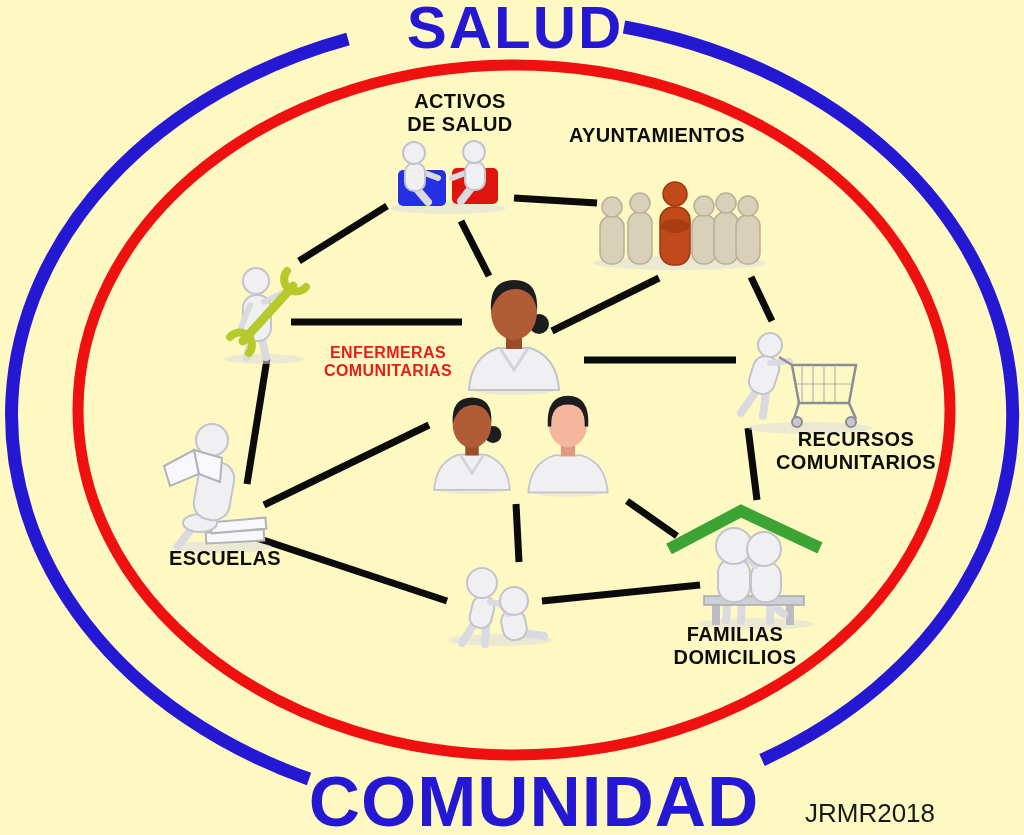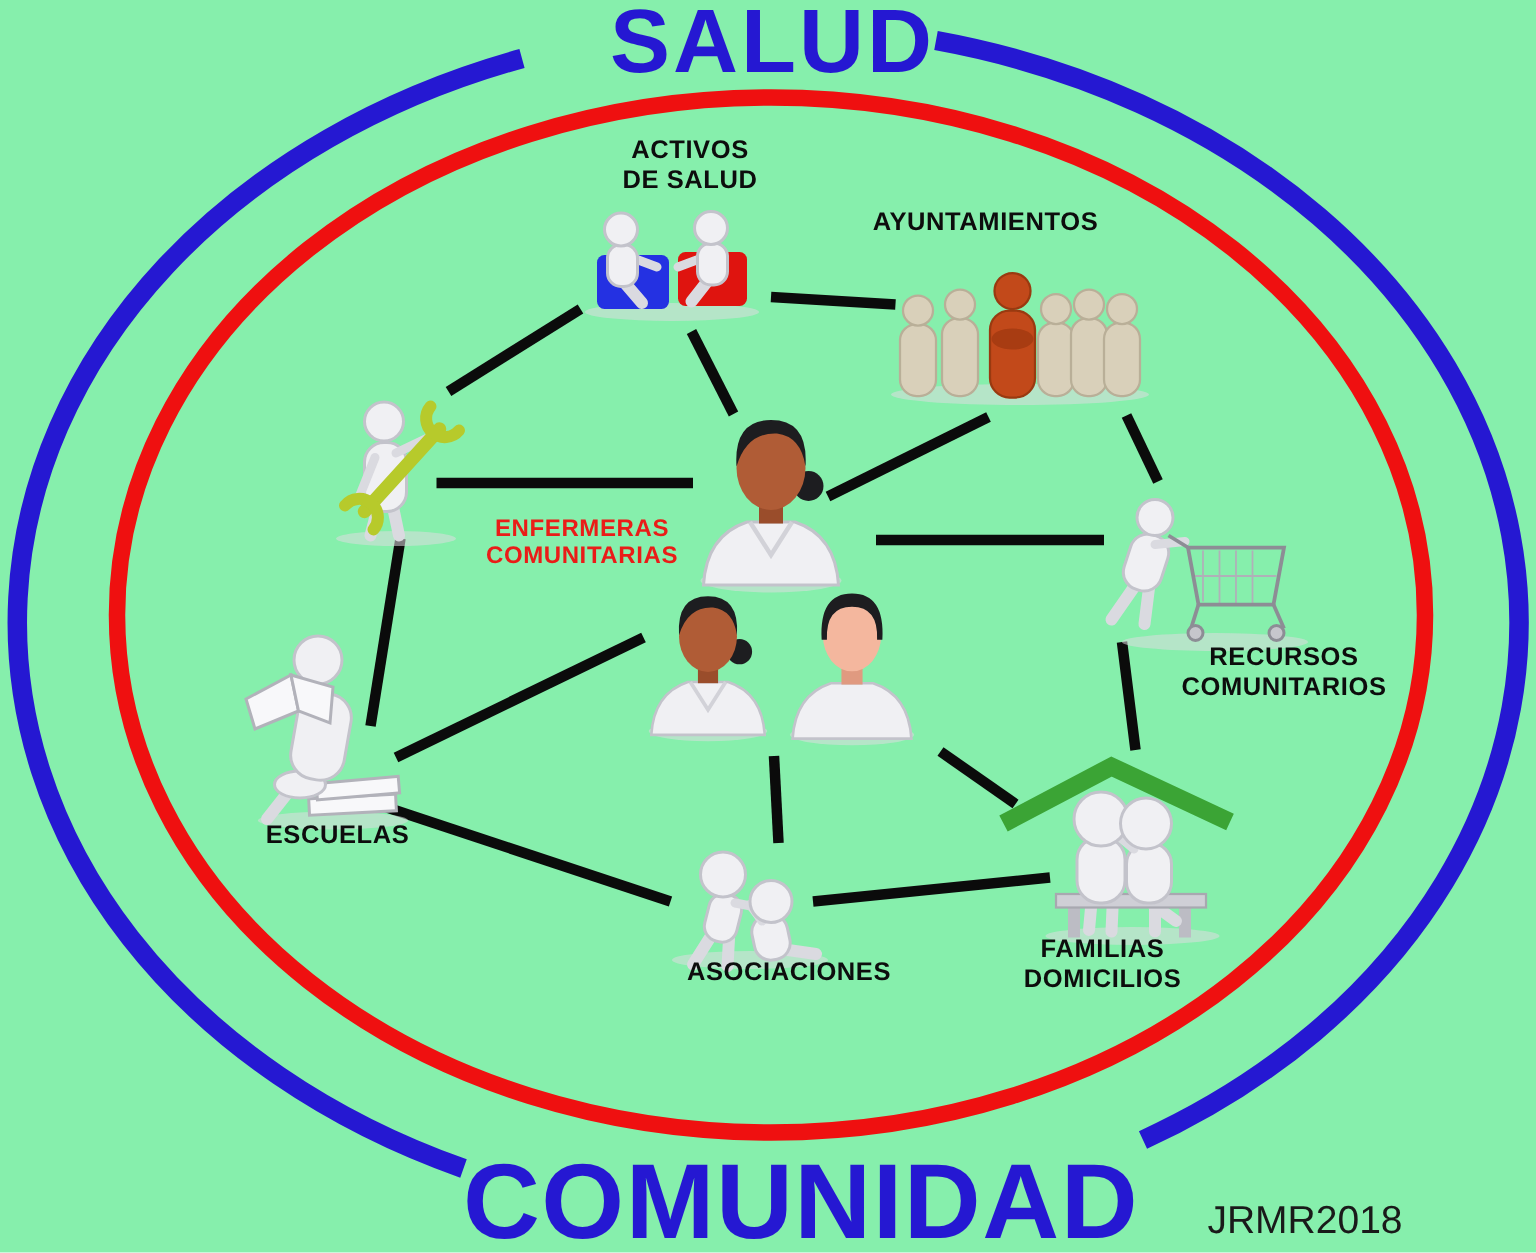--- a/index.html
+++ b/index.html
@@ -1,35 +1,35 @@
 <!DOCTYPE html>
 <html style="--outer-ring: #2518d2; --inner-ring: #ef1010; --center-label: #ea1c18; --connector: #0b0b0b; --label-black: #0d0d0d; --roof-green: #3ba435; --wrench-green: #b7ca2b; --crowd-beige: #d9d0ba; --crowd-leader-orange: #c2491a; --chair-blue: #2431e2; --chair-red: #df140f; --skin-dark: #b05c36; --skin-light: #f4b79e; --hair-black: #1d1d20; --figure-white: #f0f0f3; --figure-outline: #c3c3cb; --figure-limb: #dadae0;"><head>
 <meta charset="utf-8">
 <style>
   html,body{margin:0;padding:0;background:#fff;}
-  .stage{position:relative;width:1024px;height:835px;background:#86efac;overflow:hidden;
+  .stage{position:relative;width:1024px;height:835px;background:#fef9c3;overflow:hidden;
          font-family:"Liberation Sans",sans-serif;}
   .stage svg{position:absolute;left:0;top:0;}
   .blue-arc{fill:none;stroke:var(--outer-ring);stroke-width:13;stroke-linecap:butt;}
   .red-ring{fill:none;stroke:var(--inner-ring);stroke-width:11;}
   .edge{stroke:var(--connector);stroke-width:7;stroke-linecap:butt;}
   .figw{fill:var(--figure-white);stroke:var(--figure-outline);stroke-width:2;}
   .limb{stroke:var(--figure-limb);stroke-width:8;stroke-linecap:round;fill:none;}
   .thinlimb{stroke:var(--figure-limb);stroke-width:6;stroke-linecap:round;fill:none;}
   .beige{fill:var(--crowd-beige);stroke:#b9af98;stroke-width:1.5;}
   .orangefig{fill:var(--crowd-leader-orange);stroke:#993a10;stroke-width:1.5;}
   .hairc{fill:var(--hair-black);}
   .wrench{stroke:var(--wrench-green);fill:none;stroke-linecap:round;}
   .cart{stroke:#8d8d95;fill:none;stroke-width:2.5;}
   .cartgrid{stroke:#b0b0b8;fill:none;stroke-width:1.2;}
   .roof{stroke:var(--roof-green);fill:none;stroke-width:12;stroke-linejoin:miter;}
   .shadow{fill:#dcdce0;opacity:.55;}
   .book{fill:#f8f8fa;stroke:#b2b2ba;stroke-width:2;}
   .label{position:absolute;transform:translateX(-50%);text-align:center;white-space:nowrap;
-         font-weight:700;font-size:17px;line-height:1.15;letter-spacing:.4px;
+         font-weight:700;font-size:20px;line-height:1.15;letter-spacing:.4px;
          color:var(--label-black);}
   .label.red{color:var(--center-label);font-size:16px;}
   .title{position:absolute;transform:translateX(-50%);white-space:nowrap;font-weight:700;
          color:var(--outer-ring);line-height:1;}
   .title.salud{font-size:60px;letter-spacing:2px;}
   .title.comunidad{font-size:71px;letter-spacing:1px;text-align:center;}
   .signature{position:absolute;transform:translateX(-50%);font-size:26px;font-weight:400;
          color:#1a1a1a;white-space:nowrap;text-align:center;}
 </style>
 </head>
@@ -198,35 +198,32 @@
   </svg>
 
   <div class="title salud" style="left:515px;top:-2px">SALUD</div>
   <div class="title comunidad" style="left:534px;top:766px">COMUNIDAD</div>
   <div class="signature" style="left:870px;top:798px">JRMR2018</div>
 
   <div class="label" style="left:460px;top:90px">
     <div>ACTIVOS</div>
     <div>DE SALUD</div>
   </div>
-  <div class="label" style="left:657px;top:138px">
+  <div class="label" style="left:657px;top:124px">
     <div>AYUNTAMIENTOS</div>
   </div>
   <div class="label red" style="left:388px;top:344px">
     <div>ENFERMERAS</div>
     <div>COMUNITARIAS</div>
   </div>
   <div class="label" style="left:856px;top:428px">
     <div>RECURSOS</div>
     <div>COMUNITARIOS</div>
   </div>
   <div class="label" style="left:225px;top:547px">
     <div>ESCUELAS</div>
   </div>
-  <div class="label" style="left:526px;top:638px">
-    <div>ASOCIACIONES</div>
-  </div>
   <div class="label" style="left:735px;top:623px">
     <div>FAMILIAS</div>
     <div>DOMICILIOS</div>
   </div>
 
 </div>
 
 </body></html>

